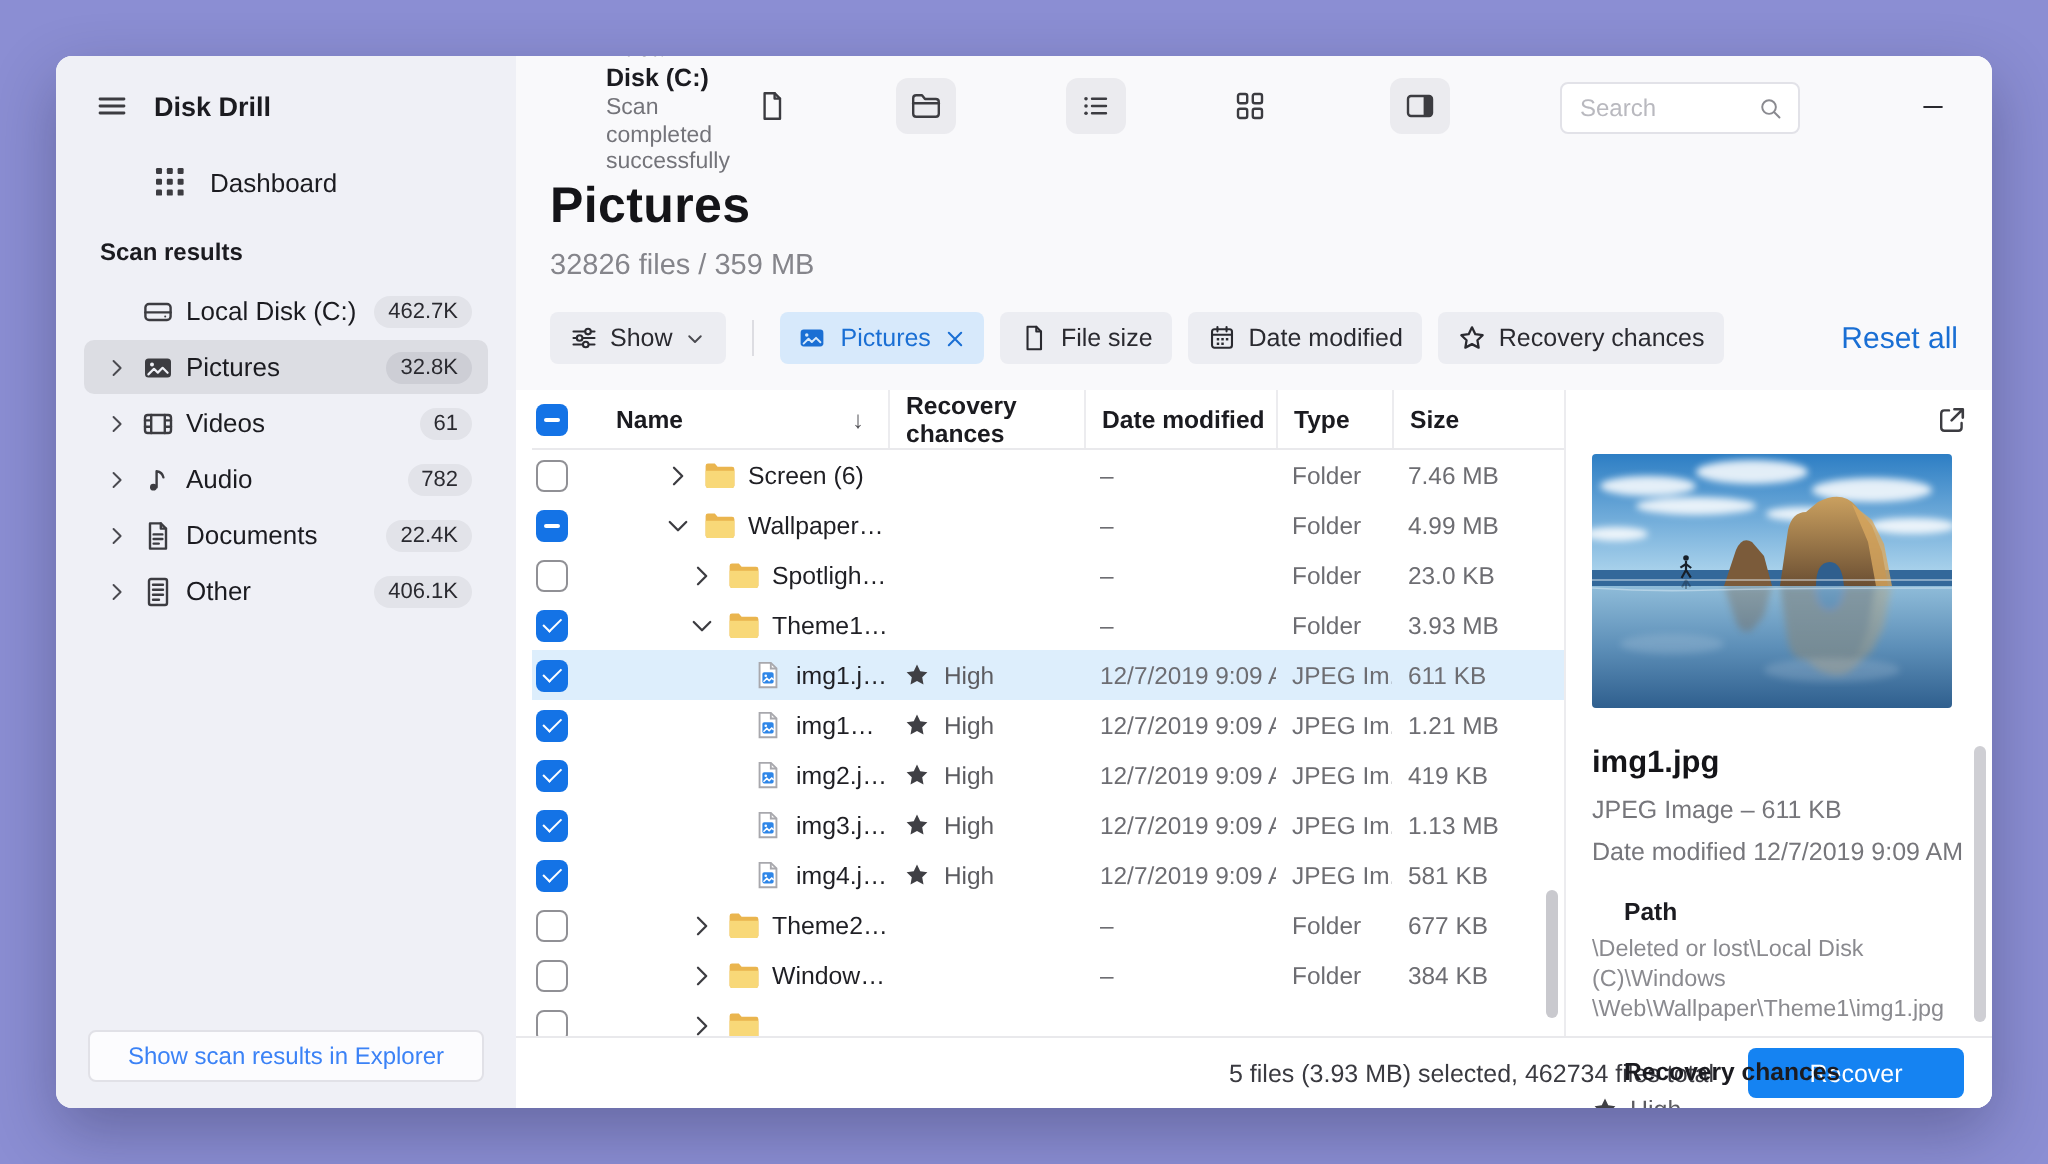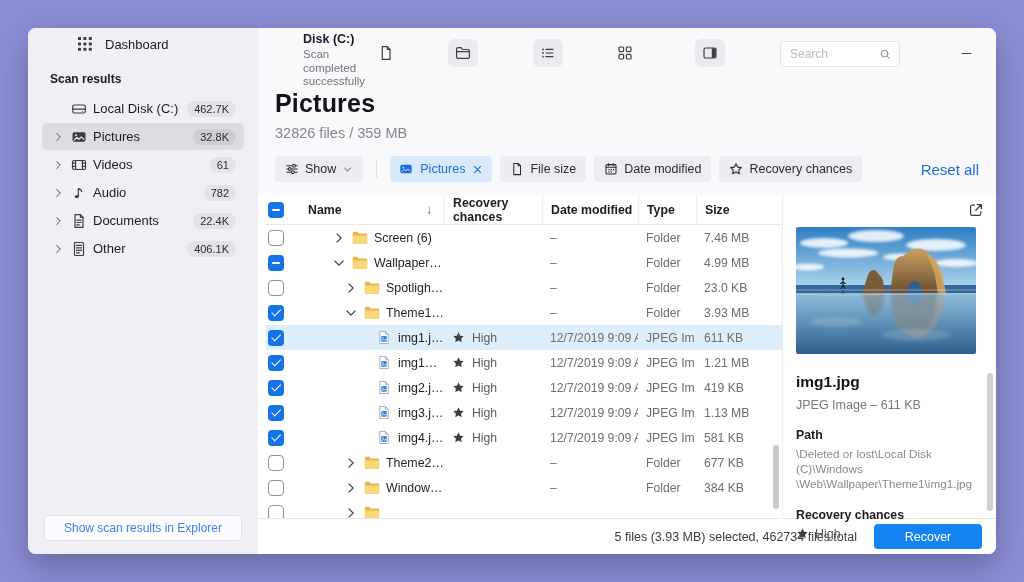--- a/index.html
+++ b/index.html
@@ -95,36 +95,44 @@
   .star-g { width:13px; height:13px; color:#3f3f44; flex-shrink:0; }
   .c-date, .c-type, .c-size { padding-left:8px; color:#6d6d72; font-size:12.2px; white-space:nowrap; overflow:hidden; }
   .vthumb { position:absolute; right:3px; width:6px; border-radius:3px; background:#c9c9ce; }
   .table .vthumb { top:250px; height:64px; }
 
   .preview { width:214px; flex-shrink:0; border-left:1px solid #ececef; position:relative; padding:8px 12px 0 13px; background:#fff; }
   .pv-open { position:absolute; top:7px; right:12px; width:16px; height:16px; color:#3c3c41; cursor:pointer; }
   .pv-img { width:180px; height:127px; margin-top:24px; border-radius:2px; overflow:hidden; }
   .pv-name { font-size:15.5px; font-weight:bold; color:#141418; margin-top:19px; }
   .pv-meta { font-size:12.5px; color:#76767b; margin-top:7px; }
-  .pv-label { font-size:12.3px; font-weight:bold; color:#1b1b20; margin-top:16px; }
+  .pv-label { font-size:12.3px; font-weight:bold; color:#1b1b20; margin-top:16px;margin-left:16px; }
   .pv-path { font-size:11.7px; color:#8a8a8f; margin-top:4px; line-height:1.3; }
   .pv-rec { display:flex; align-items:center; gap:6px; margin-top:5px; font-size:12.5px; color:#5c5c61; }
   .preview .vthumb { top:178px; height:138px; background:#cfcfd4; }
 
   
   .footer { height:36px; flex-shrink:0; border-top:1px solid #e9e9ec; background:#fff; display:flex; align-items:center; justify-content:flex-end; gap:17px; padding:0 14px; }
   .status { font-size:12.5px; color:#3a3a40; }
   .recover { width:108px; height:25px; background:#1583f2; color:#fff; border:none; border-radius:4px; font-size:12.5px; font-family:inherit; cursor:pointer; }
 </style>
 </head>
 <body>
 
 <div class="window">
 
   <div class="sidebar">
+    <div class="sb-top">
+      <span class="icon16">
+          <svg viewBox="0 0 16 16" width="100%" height="100%" fill="none" stroke="currentColor" stroke-width="1.2" stroke-linecap="round" stroke-linejoin="round">
+            <path d="M2 4.5h12M2 8h12M2 11.5h12" stroke-width="1.4"></path>
+          </svg>
+        </span>
+      <span class="sb-title">Disk Drill</span>
+    </div>
     <div class="sb-dash">
       <span class="sb-icon">
           <svg viewBox="0 0 16 16" width="100%" height="100%" fill="none" stroke="currentColor" stroke-width="1.2" stroke-linecap="round" stroke-linejoin="round">
             <g fill="currentColor" stroke="none">
               <rect x="1" y="1" width="3" height="3" rx=".6"></rect>
               <rect x="6.4" y="1" width="3" height="3" rx=".6"></rect>
               <rect x="11.8" y="1" width="3" height="3" rx=".6"></rect>
               <rect x="1" y="6.4" width="3" height="3" rx=".6"></rect>
               <rect x="6.4" y="6.4" width="3" height="3" rx=".6"></rect>
               <rect x="11.8" y="6.4" width="3" height="3" rx=".6"></rect>
@@ -820,20 +828,21 @@
               <circle cx="47" cy="52" r="1.4" fill="#17202a" stroke="none"></circle>
               <path d="M47 53.5 v4.5 M47 55 l-2.8 1.8 M47 55 l2.6 2 M47 58 l-2.2 4 M47 58 l2.4 3.8"></path>
             </g>
             <g stroke="#17202a" stroke-width="1" fill="none" opacity=".35">
               <path d="M47 63 l-2 3.6 M47 63 l2.2 3.4 M47 63.5 v4"></path>
             </g>
           </svg>
         </div>
         <div class="pv-name">img1.jpg</div>
         <div class="pv-meta">JPEG Image – 611 KB</div>
+        <div class="pv-meta">Date modified 12/7/2019 9:09 AM</div>
         <div class="pv-label">Path</div>
         <div class="pv-path">
           <span>\Deleted or lost\Local Disk (C)\Windows</span><br><span>\Web\Wallpaper\Theme1\img1.jpg</span>
         </div>
         <div class="pv-label">Recovery chances</div>
         <div class="pv-rec">
           <span class="star-g">
               <svg viewBox="0 0 16 16" width="100%" height="100%" fill="none" stroke="currentColor" stroke-width="1.2" stroke-linecap="round" stroke-linejoin="round">
                 <path d="M8 1.6l2 4.1 4.4.6-3.2 3.1.8 4.4L8 11.7l-4 2.1.8-4.4-3.2-3.1 4.4-.6z" fill="currentColor" stroke="none"></path>
               </svg>

